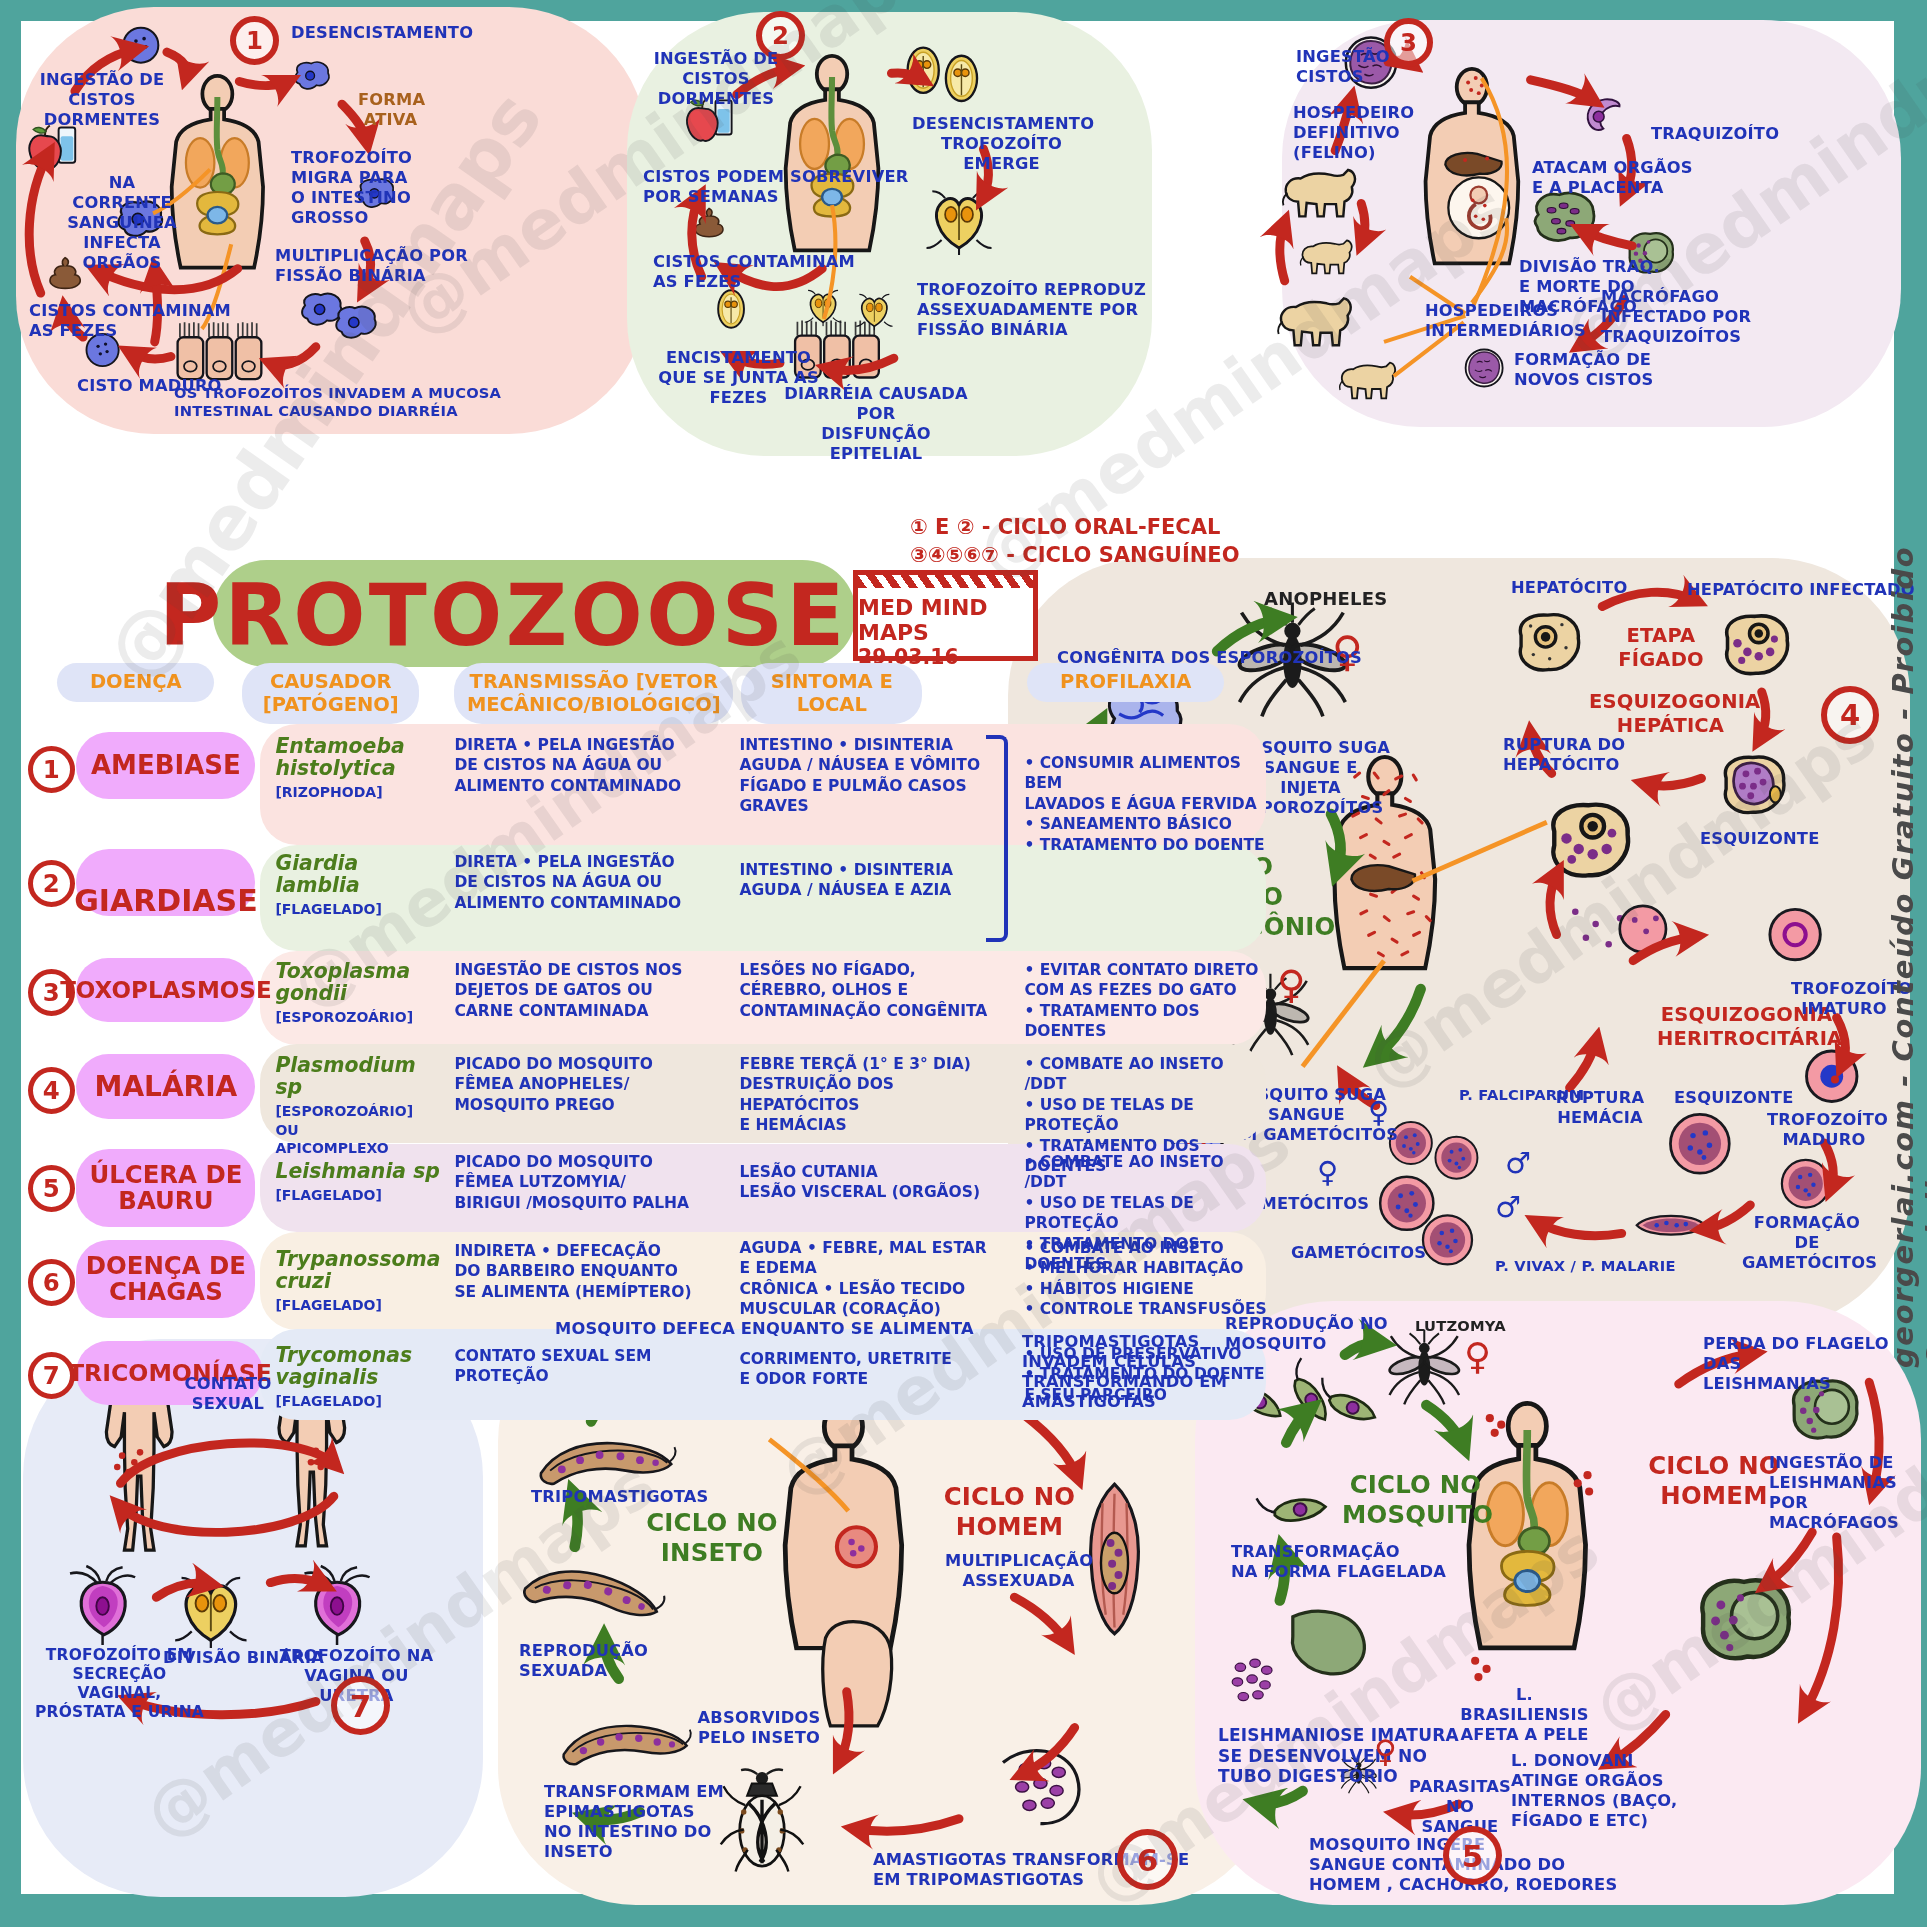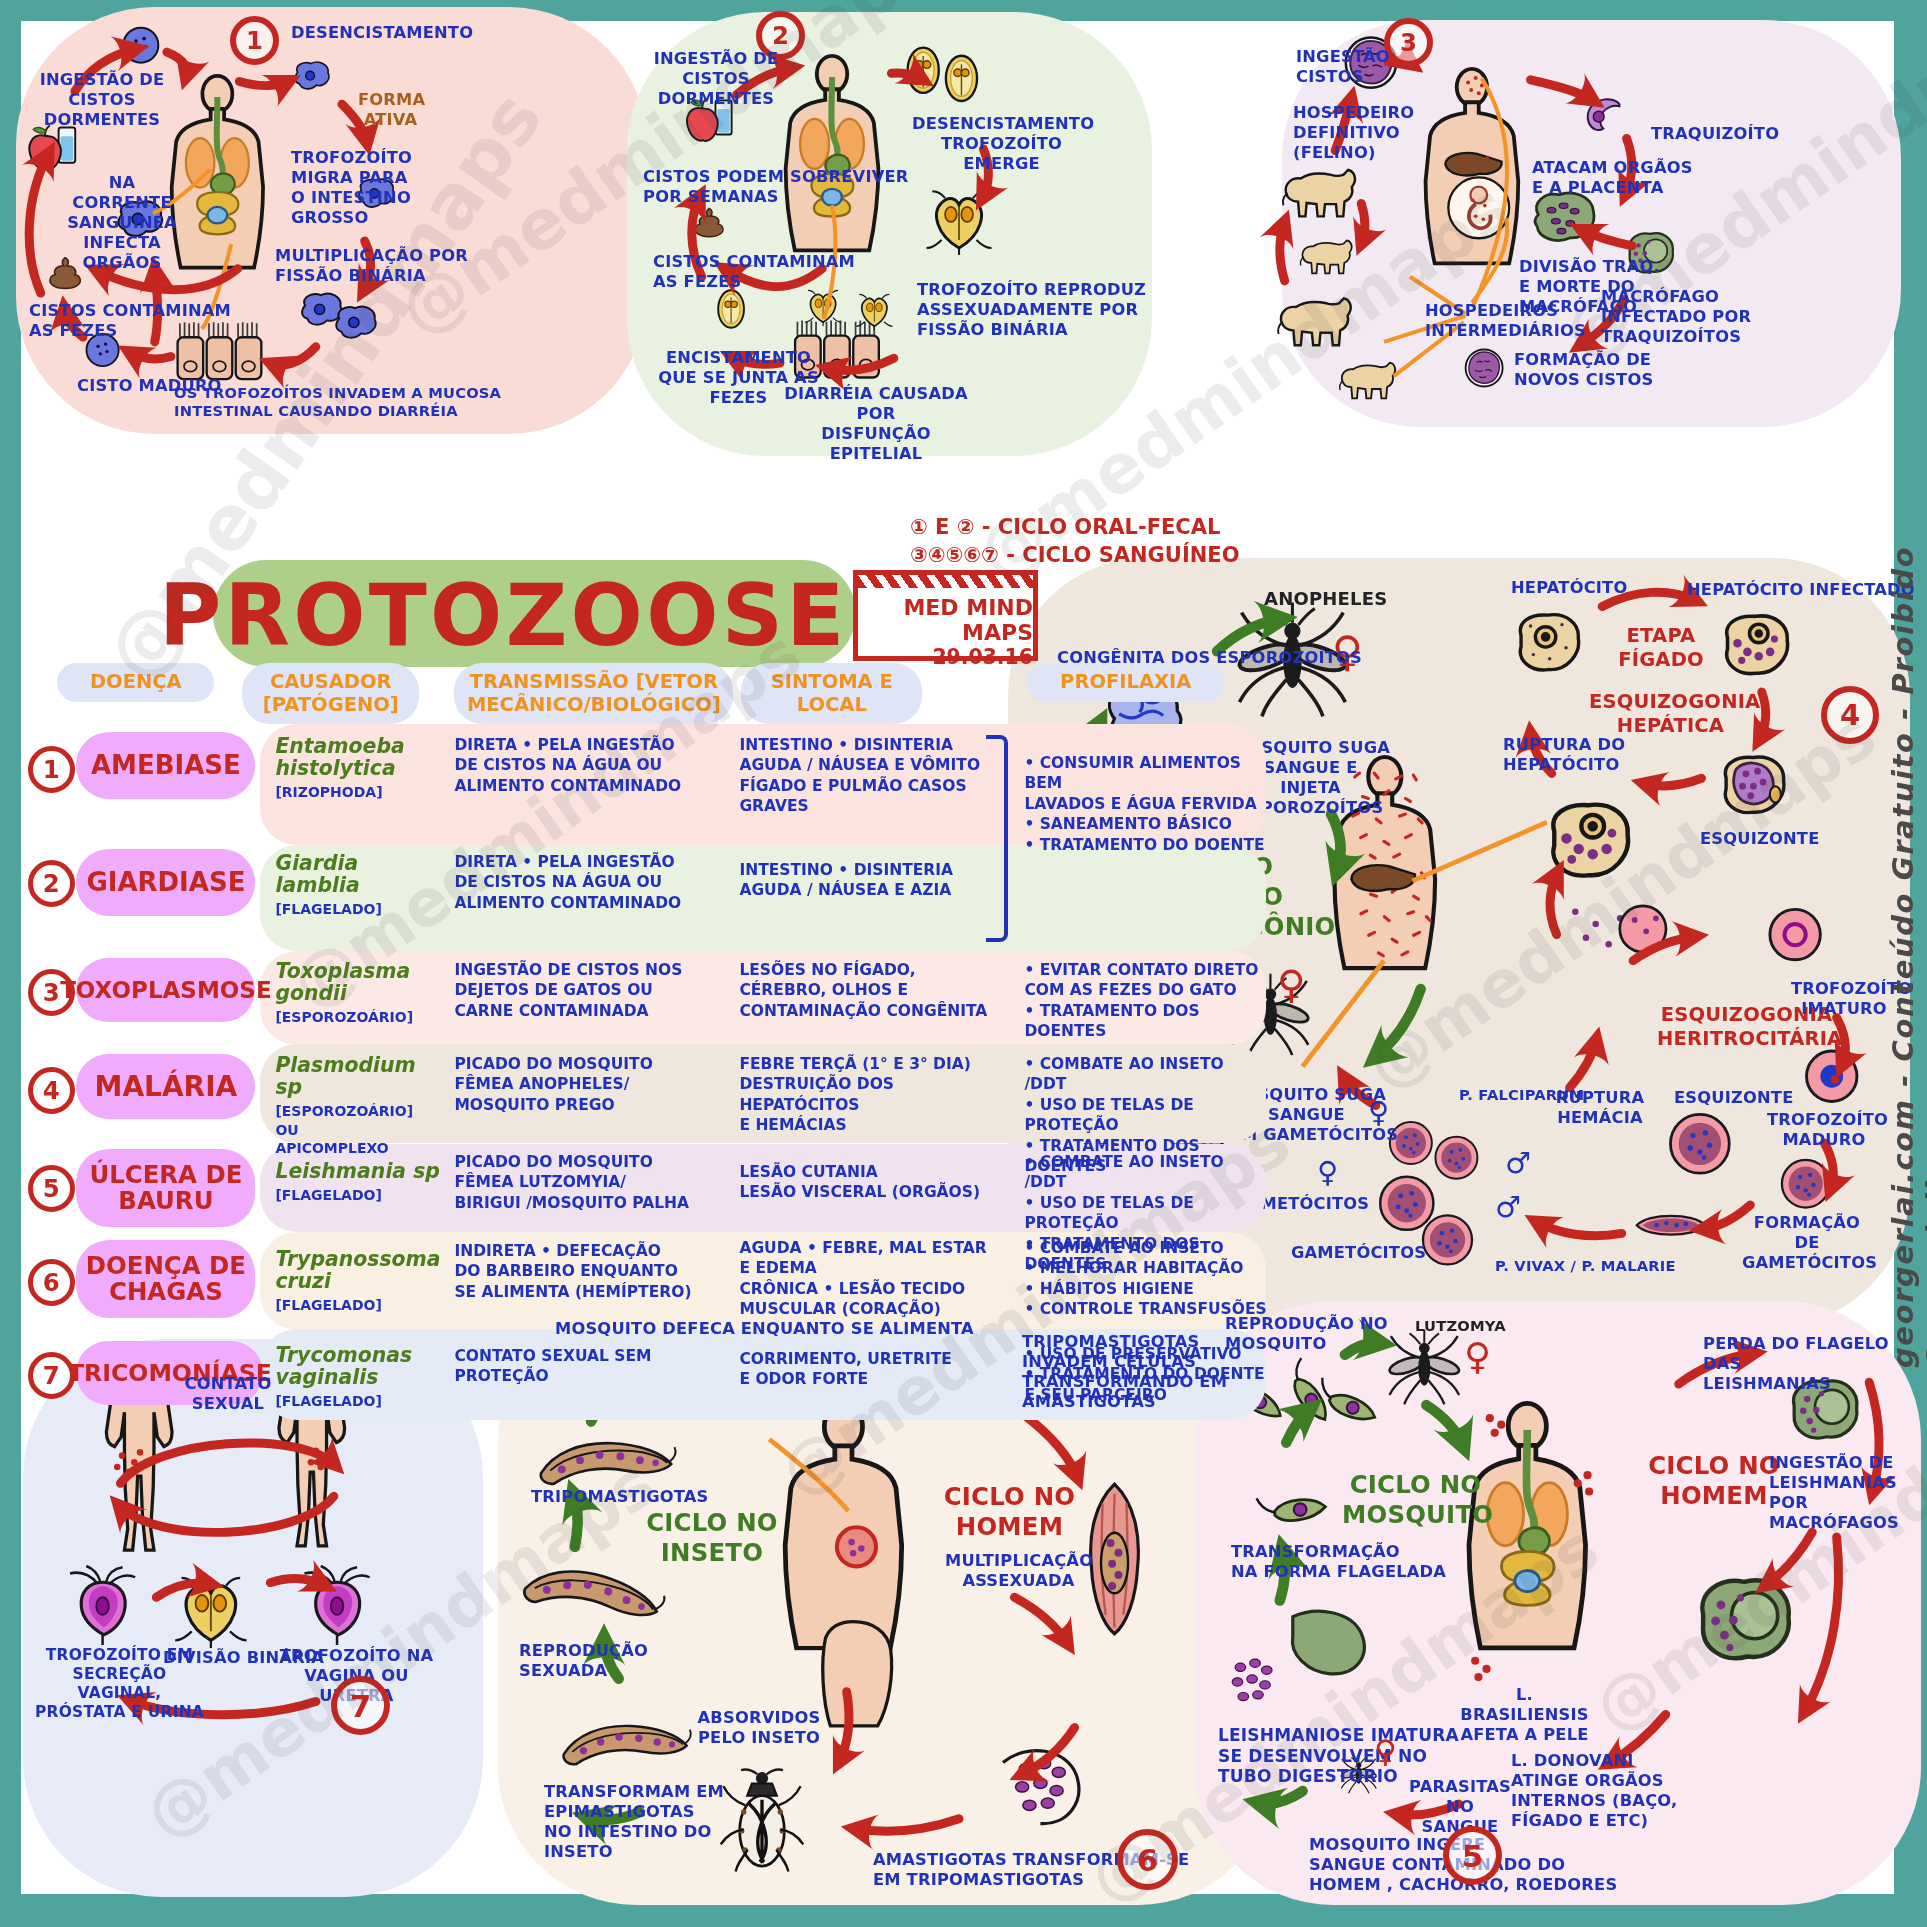--- a/index.html
+++ b/index.html
@@ -17,21 +17,21 @@
   .badge{position:absolute;border:6.5px solid #c3271f;border-radius:50%;color:#c3271f;
      display:flex;align-items:center;justify-content:center;font-weight:bold;
      background:rgba(255,255,255,.55);}
   .wm{position:absolute;color:rgba(70,70,70,.10);font-weight:bold;pointer-events:none;white-space:nowrap;}
   .credit{position:absolute;left:1886px;top:318px;height:1050px;writing-mode:vertical-rl;
      transform:rotate(180deg);font-weight:bold;font-size:29px;color:#4a4a4a;letter-spacing:1.6px;
      font-style:italic;}
   .title{position:absolute;left:232px;top:570px;width:607px;height:91px;display:flex;align-items:center;
      justify-content:center;color:#c3271f;font-size:85px;font-weight:bold;letter-spacing:3.3px;}
   .stamp{position:absolute;left:853px;top:570px;width:175px;height:81px;border:5.7px solid #c3271f;
-     background:#fff;color:#c3271f;text-align:right;font-weight:bold;}
+     background:#fff;color:#c3271f;text-align:left;font-weight:bold;}
   .stamp .hatch{height:13px;background:repeating-linear-gradient(55deg,#c3271f 0 7.3px,#ffffff 7.3px 14px);}
   .stamp .s1{font-size:22px;margin-top:6.5px;} .stamp .s2{font-size:20.4px;}
   .legend{position:absolute;left:910px;top:513px;color:#c3271f;font-weight:bold;font-size:21px;line-height:1.35;}
   
   .table{position:absolute;left:24.4px;top:647px;width:1242px;height:704px;}
   .hdr{position:absolute;background:#dfe4f7;border-radius:28px;color:#f0921e;font-weight:bold;
      font-size:19.5px;text-align:center;padding:8.1px 4.9px;white-space:pre-line;line-height:1.15;}
   .band{position:absolute;left:236px;width:1006px;border-radius:37px;}
   .dblob{position:absolute;background:#f0abfc;border-radius:33px;color:#c3271f;font-weight:bold;
      display:flex;align-items:center;justify-content:center;text-align:center;white-space:pre-line;line-height:1.05;}
@@ -832,21 +832,21 @@
 FÍGADO E PULMÃO CASOS GRAVES</div>
     <div class="bracket" style="left:962px;top:88px;width:18px;height:199px;"></div>
     <div class="cell" style="left:1000px;top:106px;width:244px;">• CONSUMIR ALIMENTOS BEM
 LAVADOS E ÁGUA FERVIDA
 • SANEAMENTO BÁSICO
 • TRATAMENTO DO DOENTE</div>
 
     <div class="tbadge" style="left:3.3px;top:213px;">
         <span>2</span>
       </div>
-    <div class="dblob" style="left:52px;top:202px;width:179px;height:67px;font-size:26px;"><span>GIARDIASE</span></div>
+    <div class="dblob" style="left:52px;top:202px;width:179px;height:67px;font-size:30px;align-items:flex-end;"><span>GIARDIASE</span></div>
     <div class="cell" style="left:251px;top:205px;width:171px;"><div class="species">Giardia
 lamblia</div><div class="taxon">[FLAGELADO]</div></div>
     <div class="cell" style="left:430px;top:205px;width:277px;">DIRETA • PELA INGESTÃO
 DE CISTOS NA ÁGUA OU
 ALIMENTO CONTAMINADO</div>
     <div class="cell" style="left:715px;top:213px;width:252px;">INTESTINO • DISINTERIA
 AGUDA / NÁUSEA E AZIA</div>
 
     <div class="tbadge" style="left:3.3px;top:322px;">
         <span>3</span>

